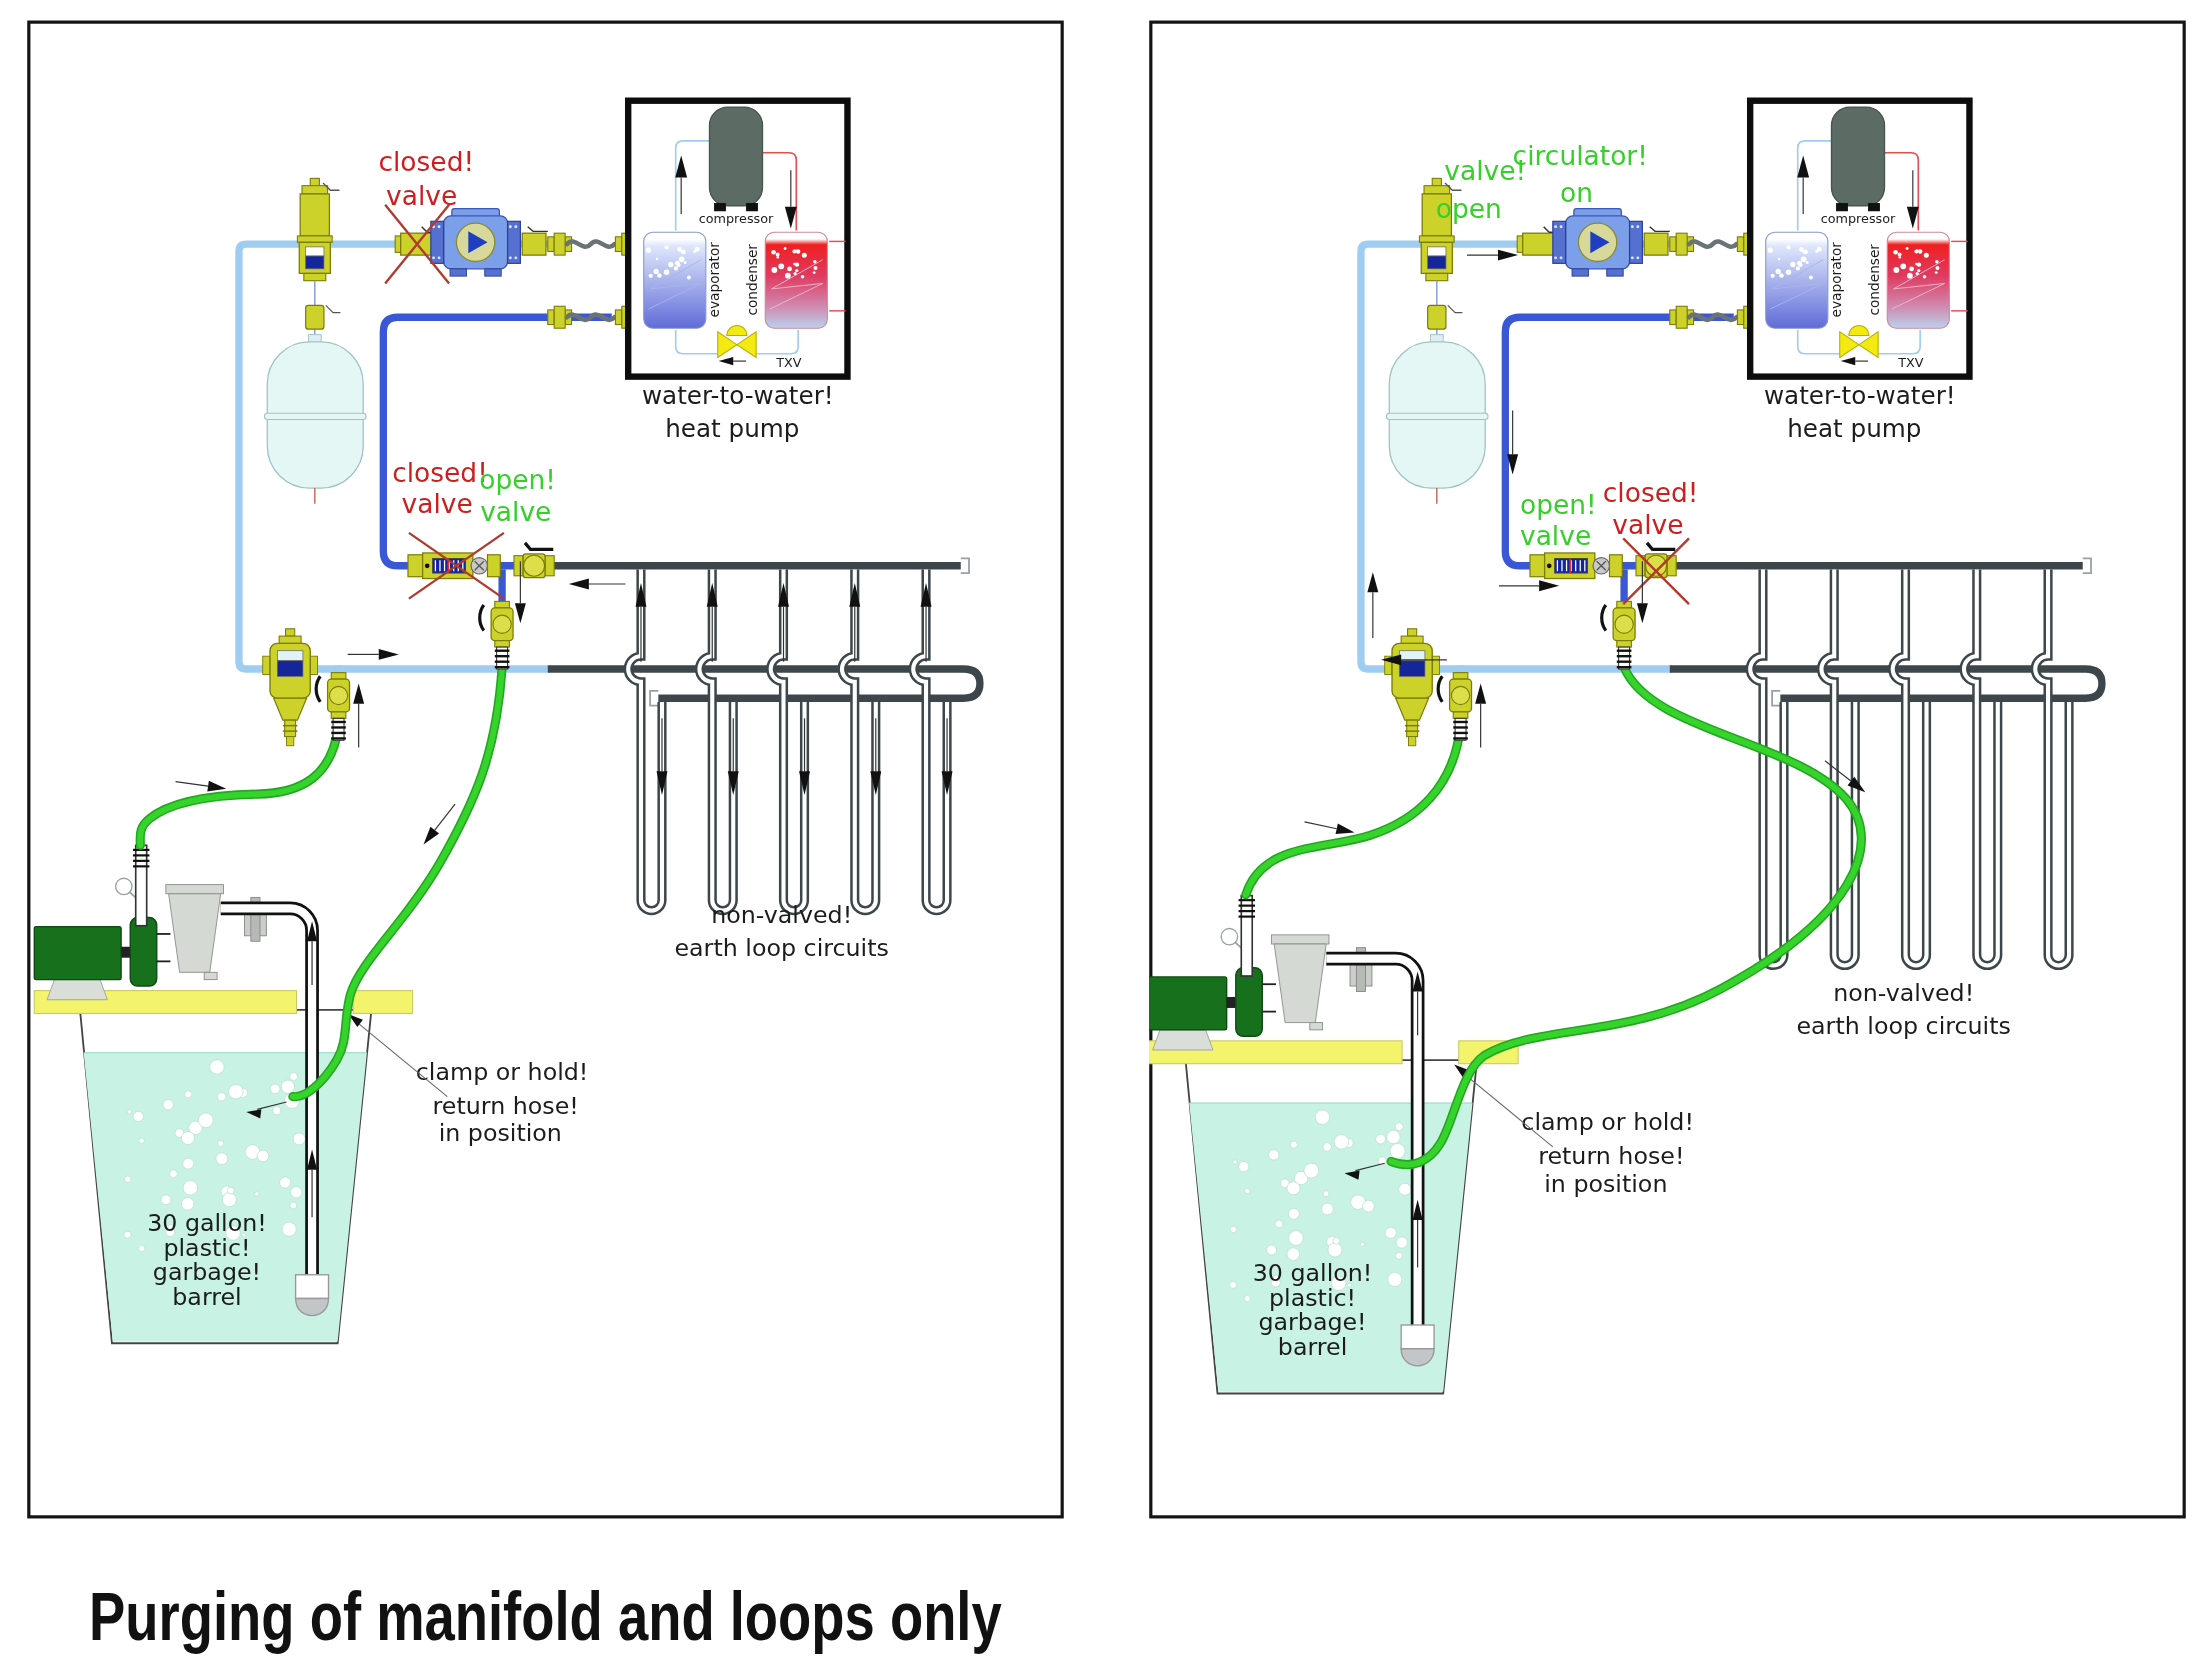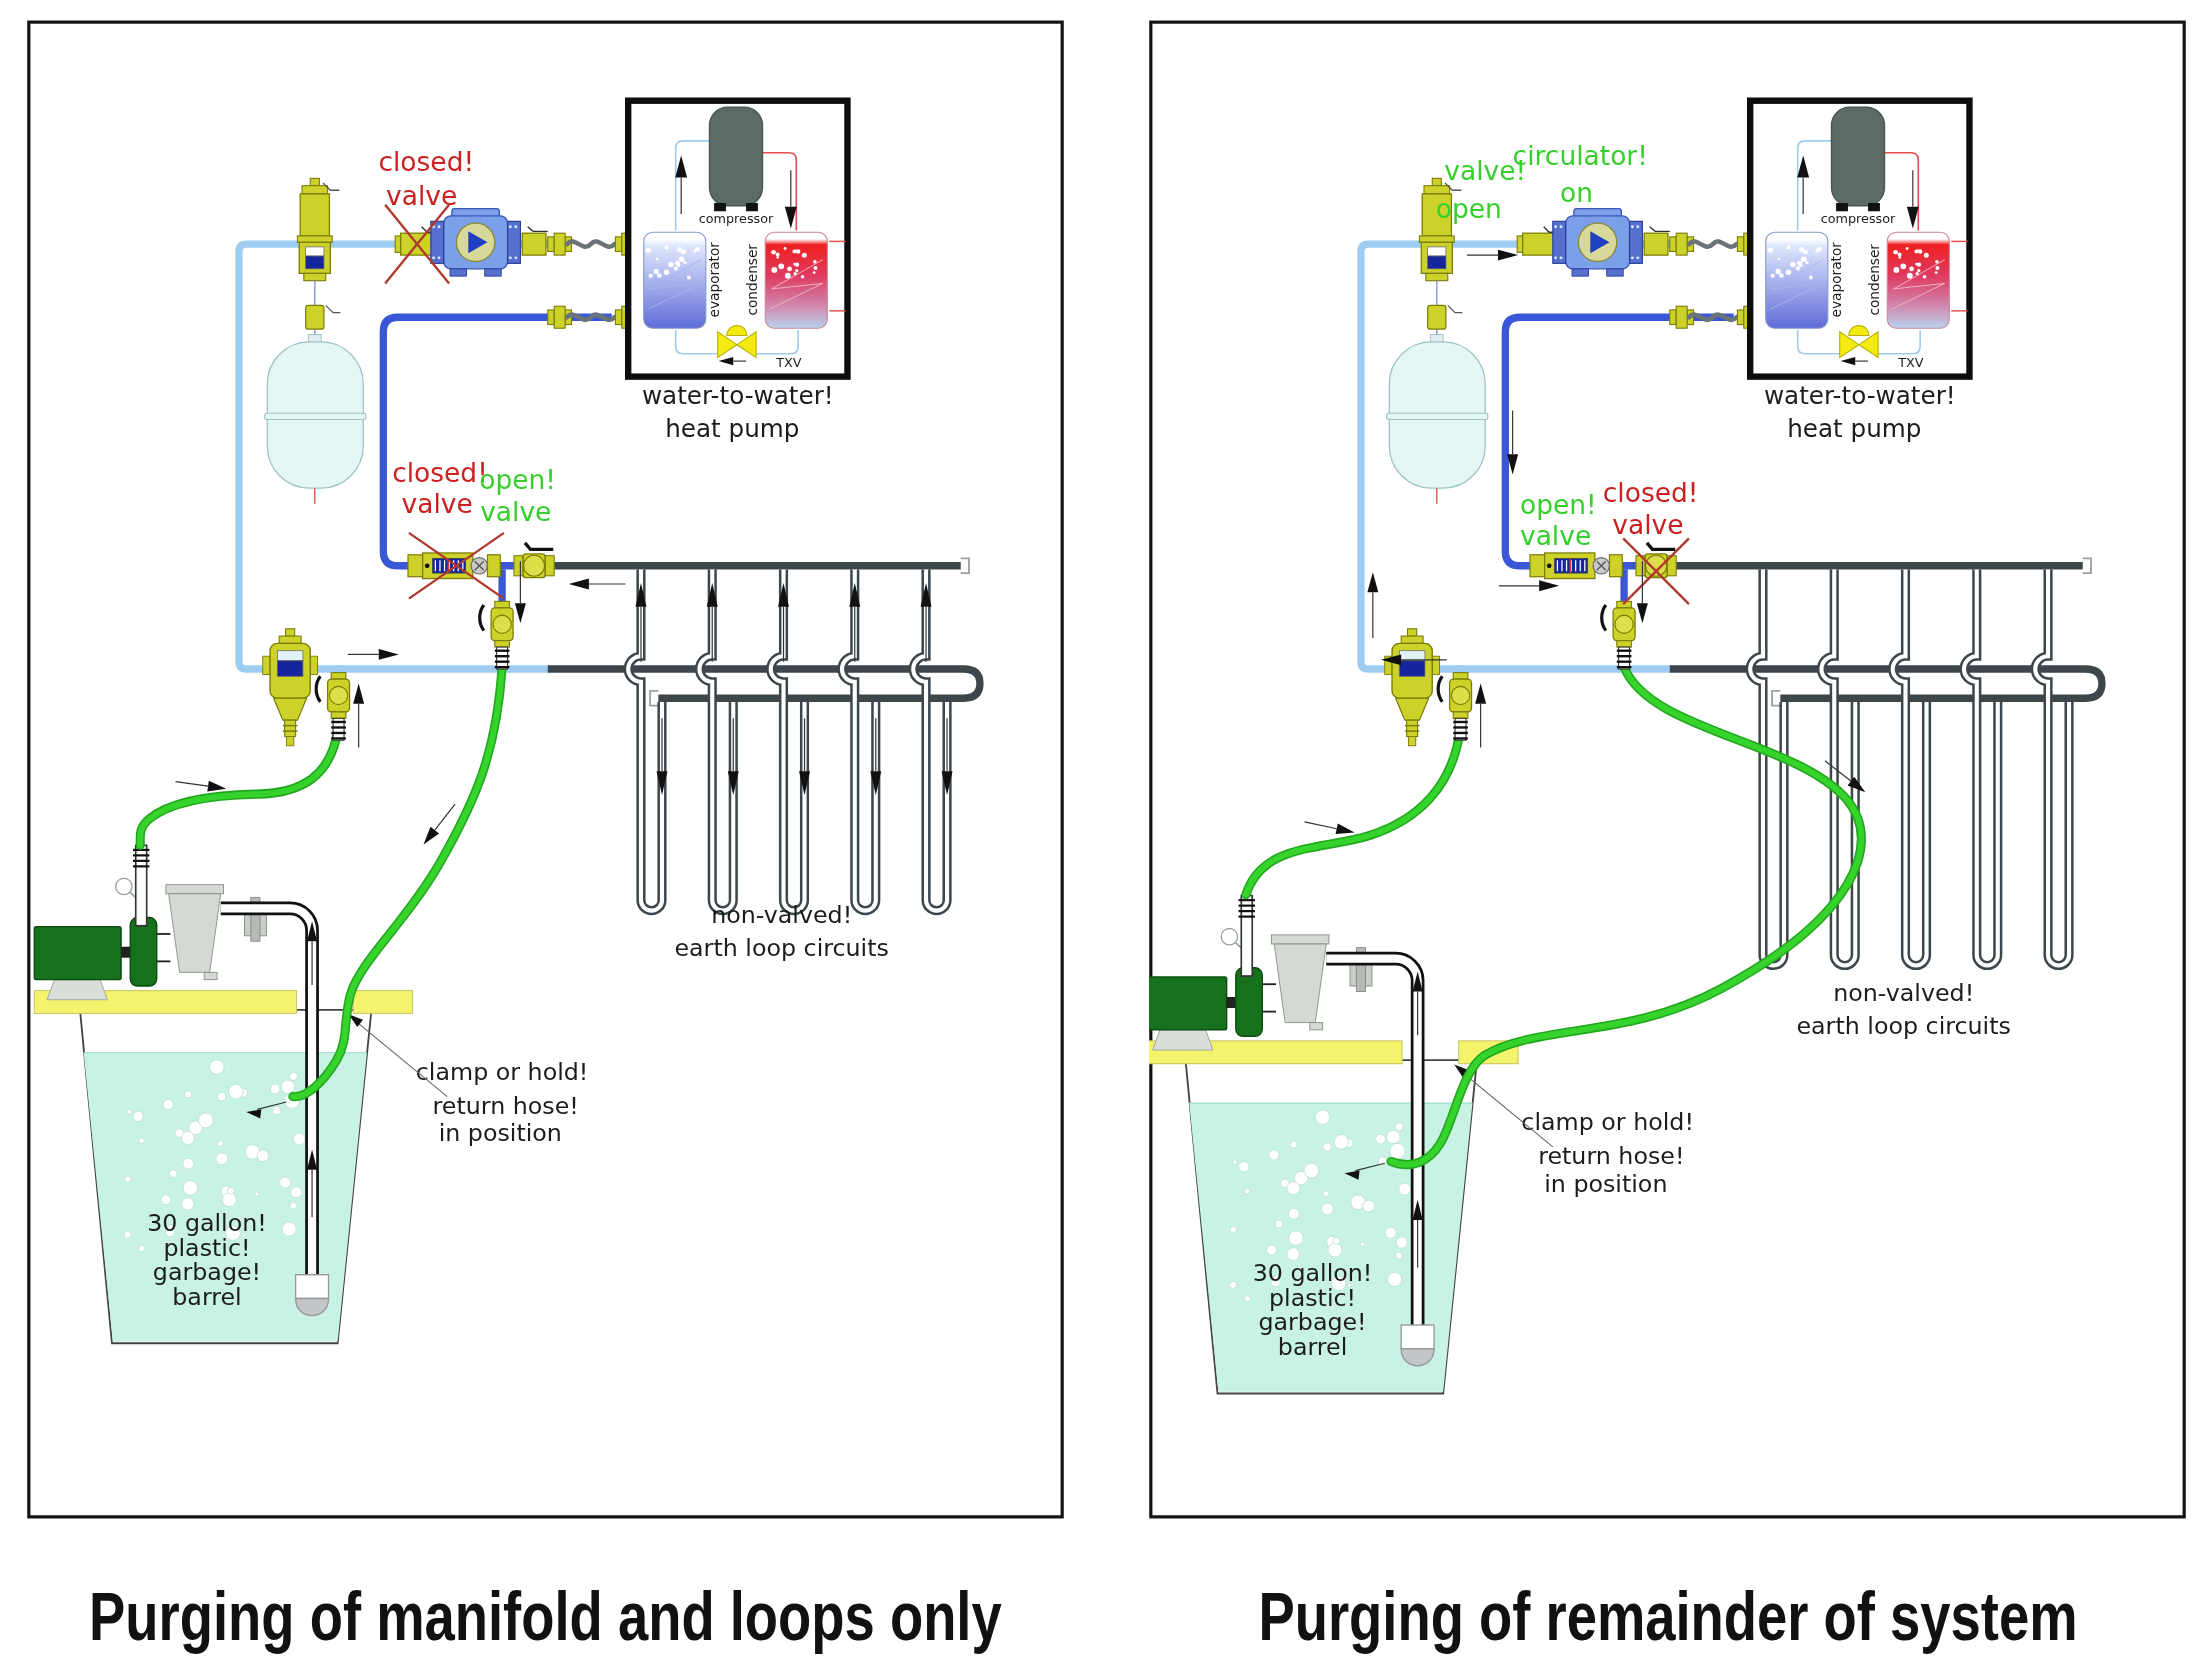--- a/index.html
+++ b/index.html
@@ -840,17 +840,14 @@
         <line x1="427" y1="619" x2="383" y2="619" stroke="#333" stroke-width="1.3"></line>
         <polygon points="540 660 534 638 546 638" fill="#111"></polygon>
         <line x1="540" y1="638" x2="540" y2="592" stroke="#333" stroke-width="1.3"></line>
         <polygon points="363 726 369 748 357 748" fill="#111"></polygon>
         <line x1="363" y1="748" x2="363" y2="796" stroke="#333" stroke-width="1.3"></line>
       </g>
     </svg>
   <div class="panel-title" id="title-left">
       <span>Purging of manifold and loops only</span>
     </div>
-  <div class="panel-title" id="title-right">
-      <span>Purging of remainder of system</span>
-    </div>
 </div>
 
 
 </body></html>

